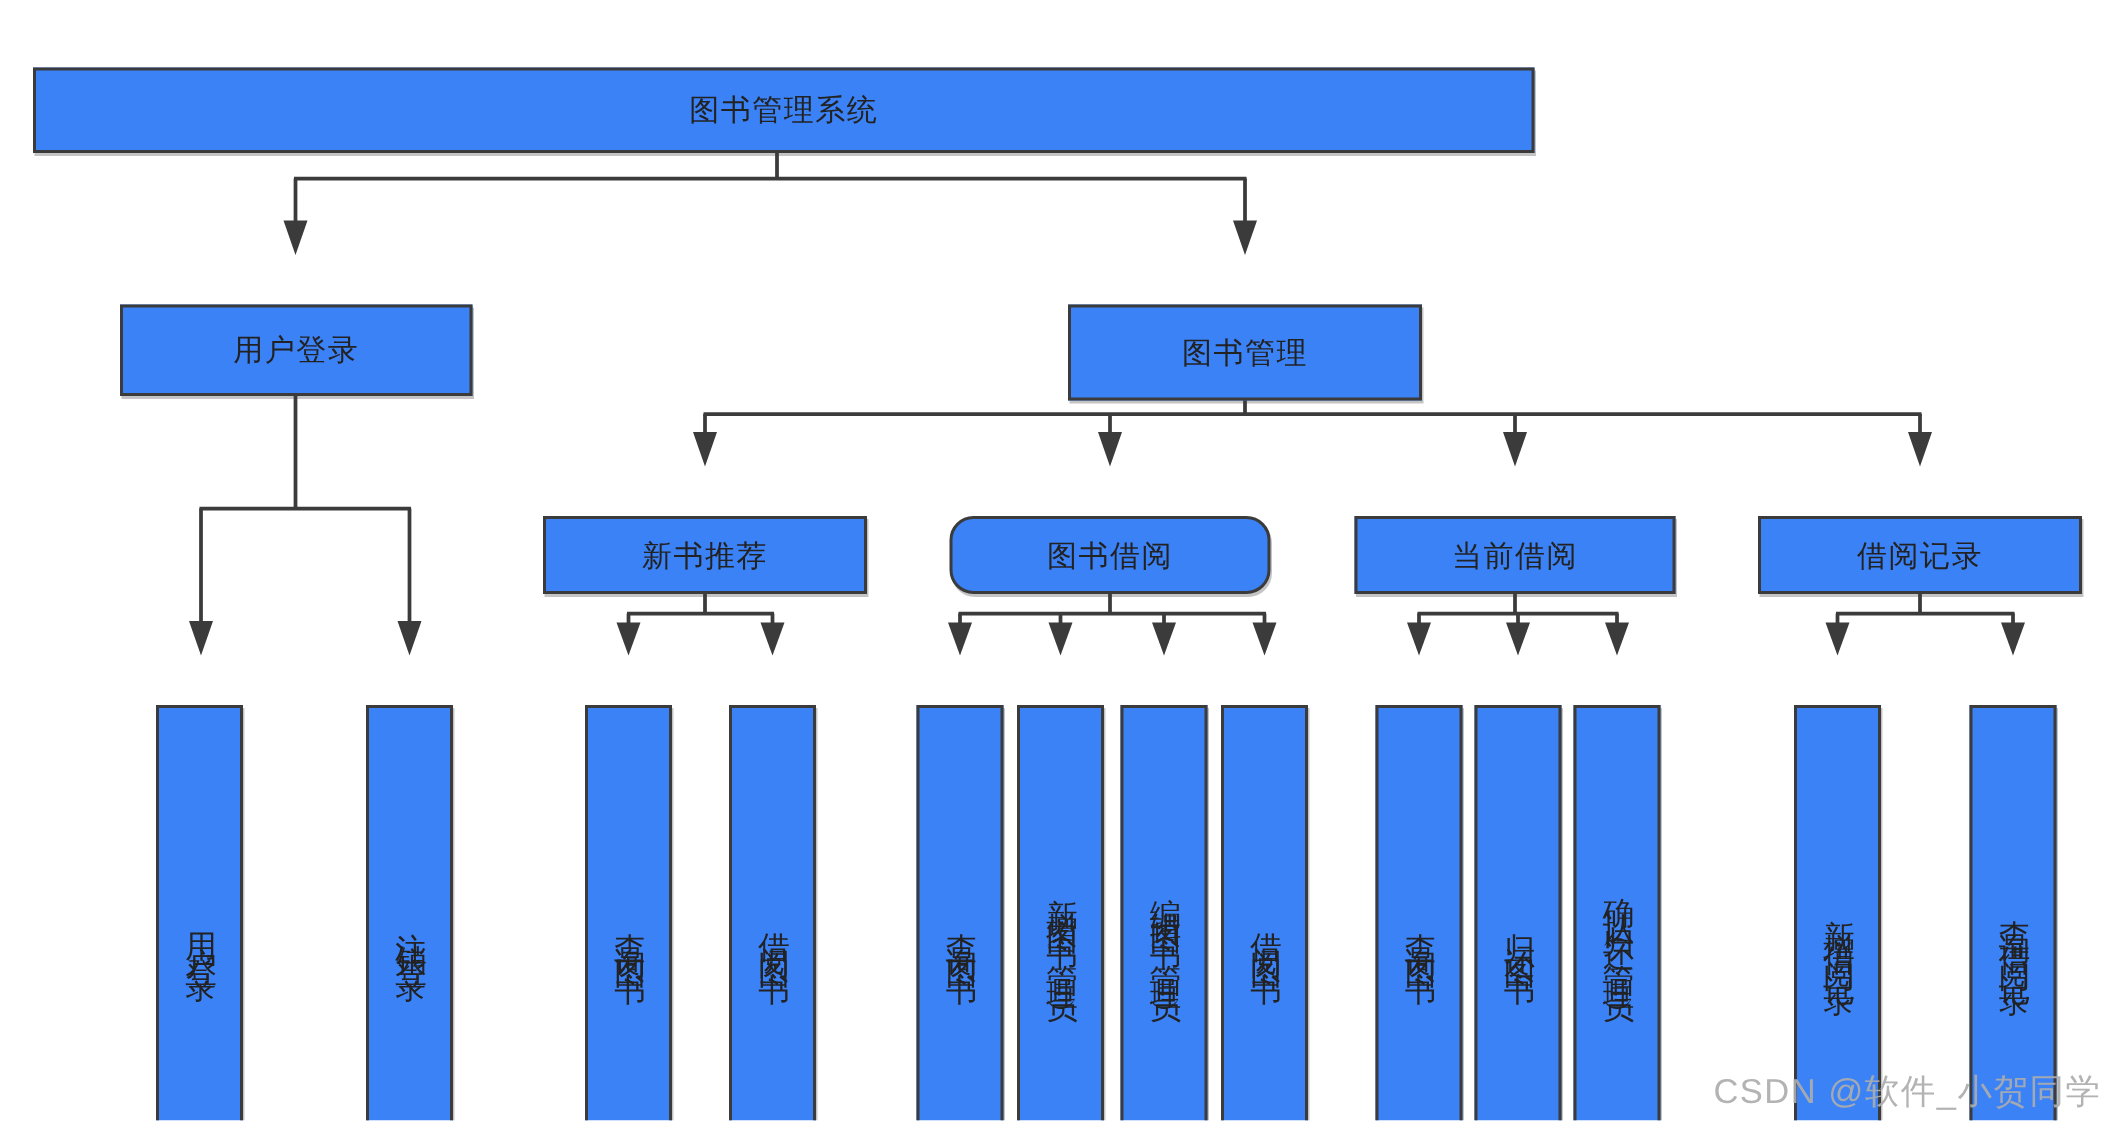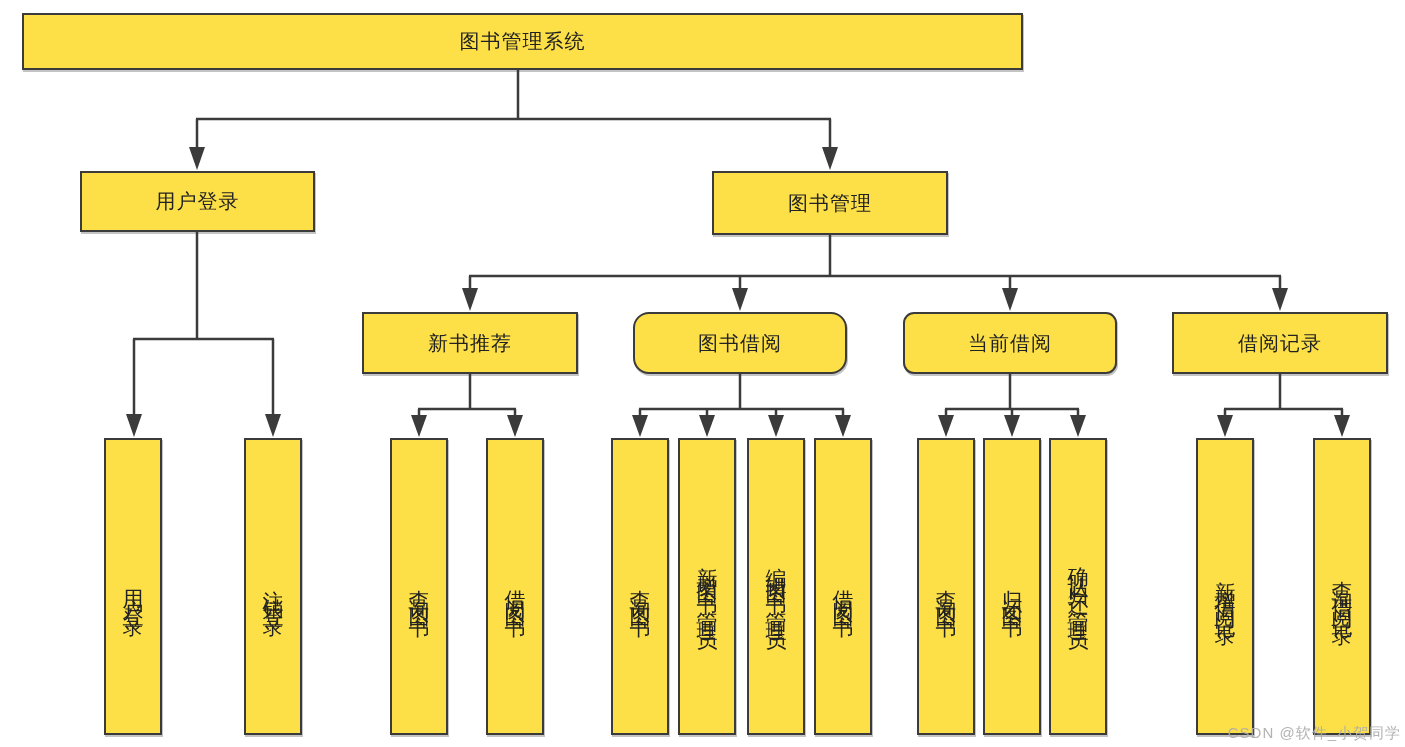--- a/index.html
+++ b/index.html
@@ -6,52 +6,53 @@
   #canvas{
     position:relative;
     width:1405px;height:747px;
     background:#ffffff;
     font-family:"Liberation Sans","DejaVu Sans",sans-serif;
     overflow:hidden;
   }
   #connector-svg{position:absolute;left:0;top:0;z-index:0;}
   .node{
     position:absolute;
-    background:#fde047;
+    background:#3b82f6;
     border:2px solid #3b3b3b;
     box-shadow:1px 2px 0 rgba(60,60,60,0.30);
     box-sizing:border-box;
     display:flex;align-items:center;justify-content:center;
     color:#222222;
     z-index:1;
+    margin-top:32px;
   }
   .hnode{font-size:20px;letter-spacing:1px;}
   .root{left:22px;top:13px;width:1001px;height:57px;}
   .l2a{left:80px;top:171px;width:235px;height:61px;}
   .l2b{left:712px;top:171px;width:236px;height:64px;}
-  .l3{top:312px;height:62px;}
+  .l3{top:312px;height:52px;}
   .l3a{left:362px;width:216px;}
   .l3b{left:633px;width:214px;border-radius:16px;}
-  .l3c{left:903px;width:214px;border-radius:11px;}
+  .l3c{left:903px;width:214px;}
   .l3d{left:1172px;width:216px;}
   .leaf{top:438px;width:58px;height:297px;}
   .leaf .vtext{
     writing-mode:vertical-rl;
     text-orientation:mixed;
     font-size:21px;
     letter-spacing:9px;
     padding-top:8px;
     white-space:nowrap;
     color:#222222;
   }
   #watermark{
     position:absolute;
     right:4px;bottom:4px;
     z-index:2;
-    font-size:15px;
+    font-size:23px;
     letter-spacing:1px;
     color:rgba(173,173,173,0.92);
     text-align:center;
   }
 </style>
 </head>
 <body>
 
 <div id="canvas">
 

